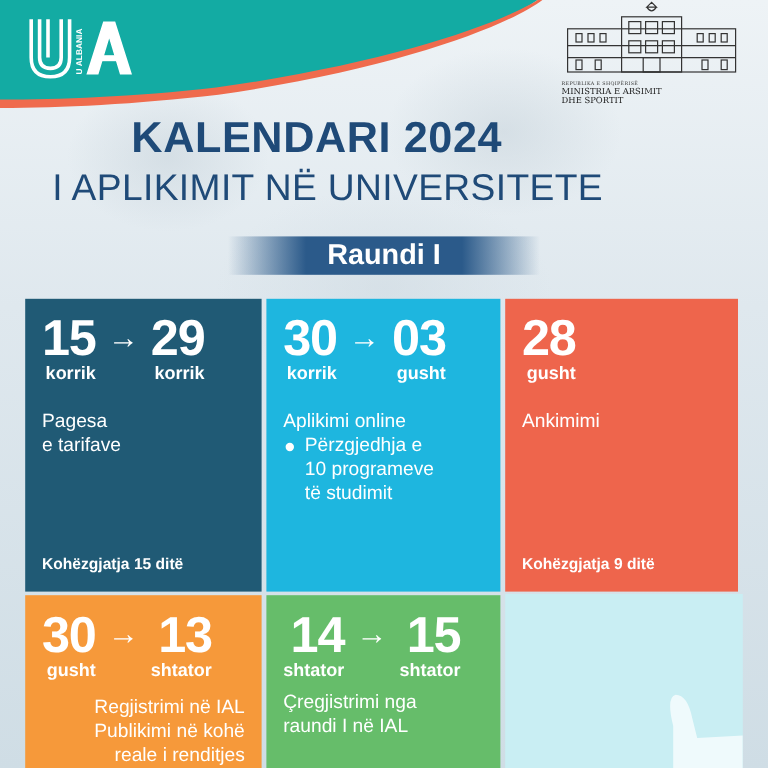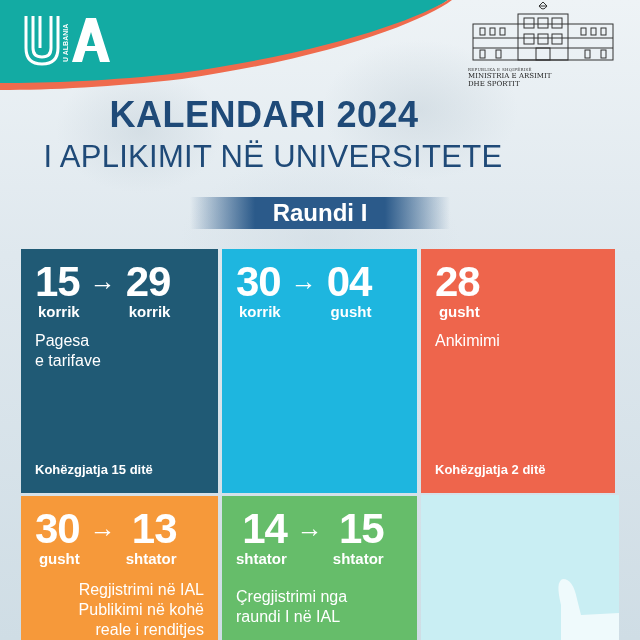--- a/index.html
+++ b/index.html
@@ -20,21 +20,21 @@
   .title2{position:absolute;left:0;width:514px;top:139px;text-align:center;font-family:"Liberation Sans",sans-serif;font-size:31px;color:#1f4a78;letter-spacing:.3px;margin-left:16px;}
   .round{position:absolute;left:190px;top:197px;width:260px;height:32px;
     background:linear-gradient(90deg,rgba(31,74,120,0) 0%,#2b5a8a 25%,#2b5a8a 75%,rgba(31,74,120,0) 100%);
     text-align:center;line-height:32px;font-family:"Liberation Sans",sans-serif;font-weight:bold;font-size:24px;color:#fff;}
   .card{position:absolute;color:#fff;font-family:"Liberation Sans",sans-serif;box-sizing:border-box;padding:14px 14px;}
   .dates{display:flex;align-items:flex-start;}
   .date{display:flex;flex-direction:column;align-items:flex-end;}
   .num{font-weight:bold;font-size:42px;line-height:38px;letter-spacing:-1px;}
   .mon{font-weight:bold;font-size:15px;line-height:18px;margin-top:2px;}
   .arrow{font-weight:bold;font-size:26px;line-height:36px;margin:0 10px;}
-  .desc{font-size:16px;line-height:20px;margin-top:10px;}
+  .desc{font-size:16px;line-height:20px;margin-top:21px;}
   .bullet{display:flex;align-items:flex-start;font-size:16px;line-height:20px;}
   .bullet .dot{width:7px;height:7px;border-radius:50%;background:#fff;margin:7px 9px 0 2px;flex-shrink:0;}
   .duration{position:absolute;left:14px;bottom:16px;font-weight:bold;font-size:13px;text-align:right;}
   .placeholder-tile{position:absolute;left:421px;top:495px;width:198px;height:145px;background:#c9eef3;}
 </style>
 </head>
 <body>
 
 <div class="bg-photo"></div>
 
@@ -117,37 +117,48 @@
 </div>
 
 <div class="card" style="left:222px;top:249px;width:195px;height:244px;background:#1eb6df;">
   <div class="dates">
     <div class="date">
         <span class="num">30</span>
         <span class="mon">korrik</span>
       </div>
     <span class="arrow">→</span>
     <div class="date">
-        <span class="num">04</span>
+        <span class="num">03</span>
         <span class="mon">gusht</span>
       </div>
+  </div>
+  <div class="desc">
+    <div>Aplikimi online</div>
+    <div class="bullet">
+      <span class="dot"></span>
+      <div>
+        <div>Përzgjedhja e</div>
+        <div>10 programeve</div>
+        <div>të studimit</div>
+      </div>
+    </div>
   </div>
 </div>
 
 <div class="card" style="left:421px;top:249px;width:194px;height:244px;background:#ee654c;">
   <div class="dates">
     <div class="date">
         <span class="num">28</span>
         <span class="mon">gusht</span>
       </div>
   </div>
   <div class="desc">
     <div>Ankimimi</div>
   </div>
-  <div class="duration">Kohëzgjatja 2 ditë</div>
+  <div class="duration">Kohëzgjatja 9 ditë</div>
 </div>
 
 <div class="card" style="left:21px;top:496px;width:197px;height:150px;background:#f6993a;">
   <div class="dates">
     <div class="date">
         <span class="num">30</span>
         <span class="mon">gusht</span>
       </div>
     <span class="arrow">→</span>
     <div class="date">
@@ -167,21 +178,21 @@
     <div class="date">
         <span class="num">14</span>
         <span class="mon">shtator</span>
       </div>
     <span class="arrow">→</span>
     <div class="date">
         <span class="num">15</span>
         <span class="mon">shtator</span>
       </div>
   </div>
-  <div class="desc" style="margin-top:19px;">
+  <div class="desc" style="margin-top:8px;">
     <div>Çregjistrimi nga</div>
     <div>raundi I në IAL</div>
   </div>
 </div>
 
 <div class="placeholder-tile">
   <svg width="198" height="145" viewBox="0 0 198 145">
     <path d="M140 145 L140 110 Q134 86 142 84 Q152 84 156 104 L160 120 L198 118 L198 145 Z" fill="rgba(255,255,255,.7)"></path>
   </svg>
 </div>

